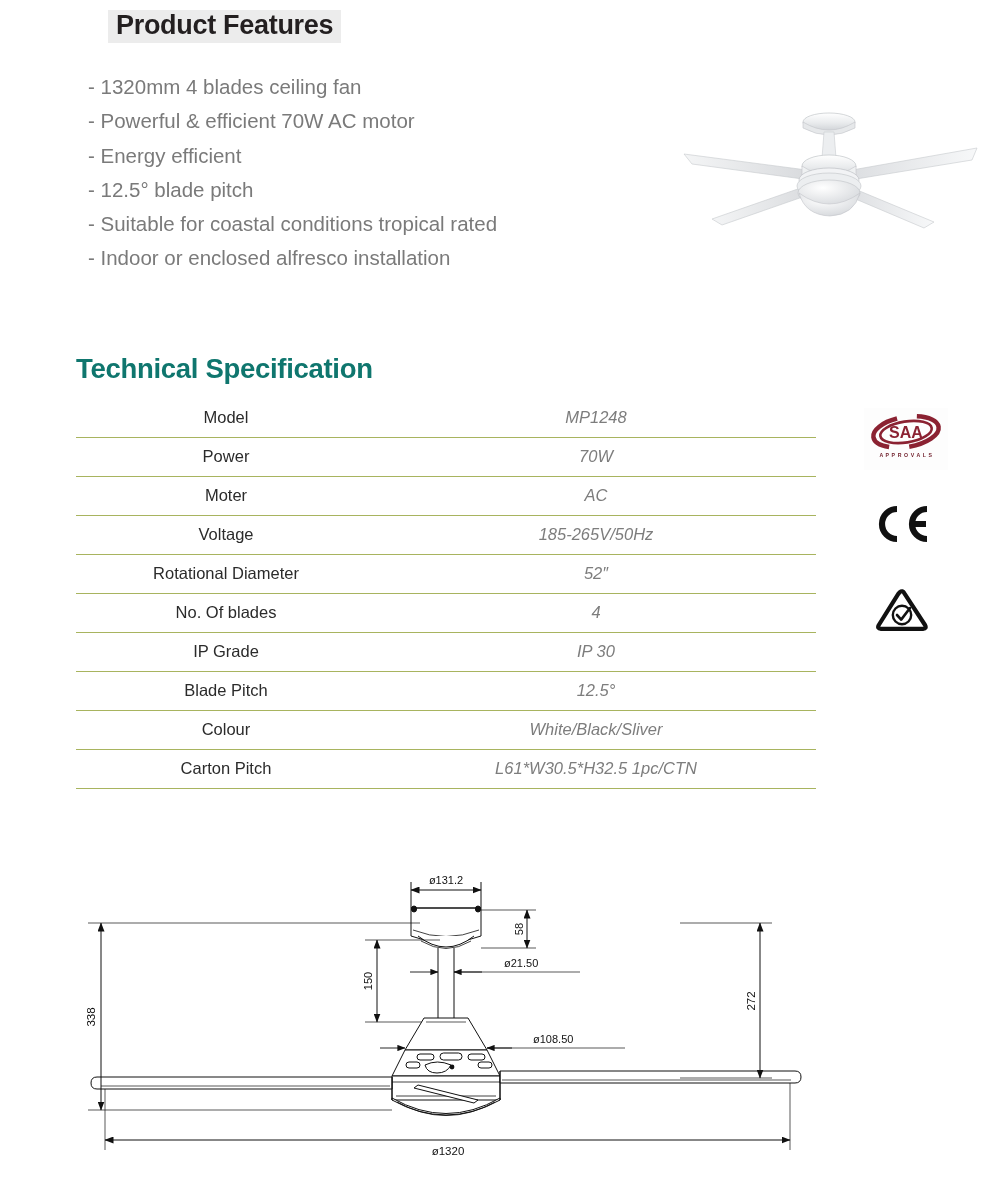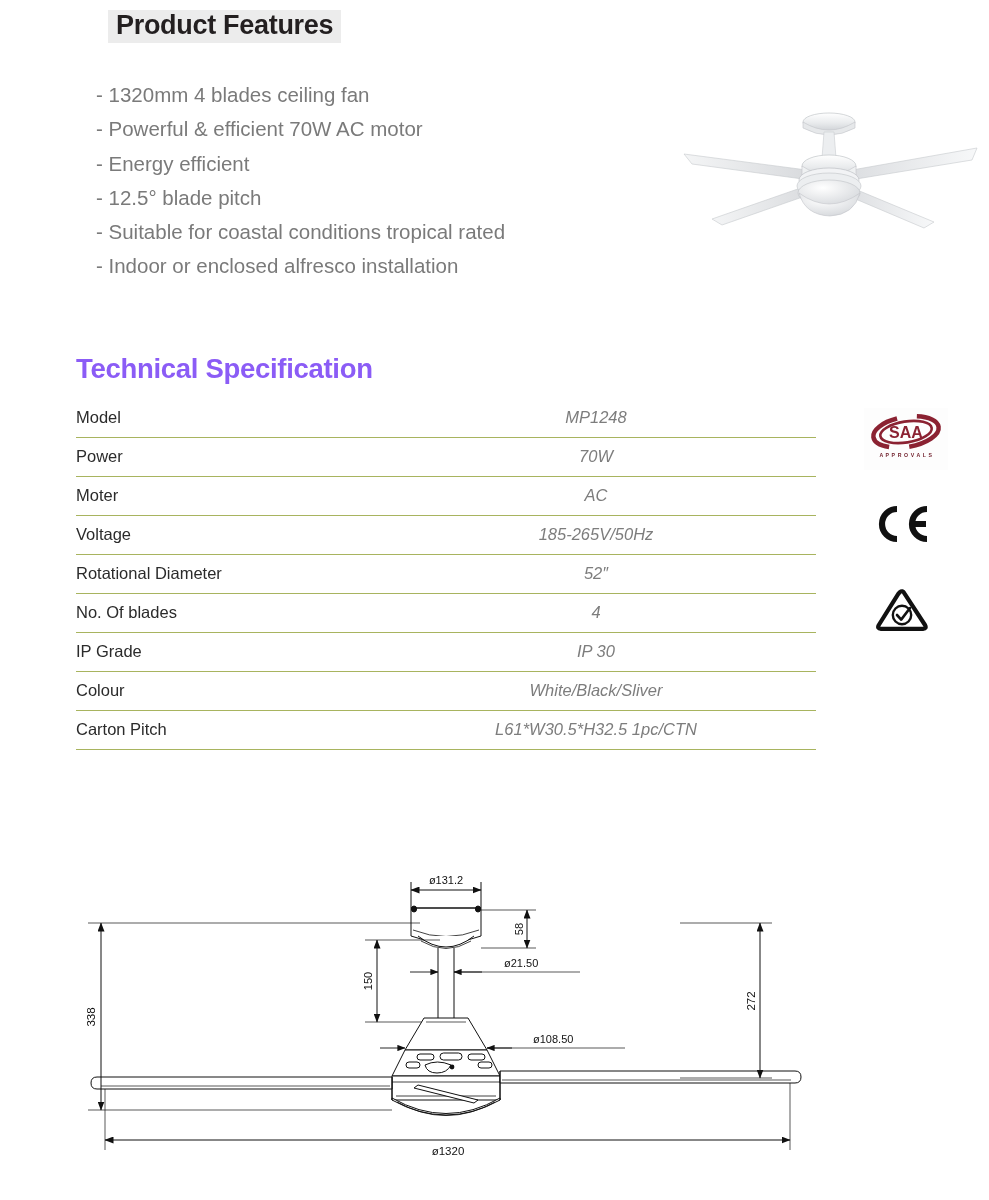--- a/index.html
+++ b/index.html
@@ -29,21 +29,21 @@
     color: #231f20;
     background: #ececec;
     padding: 2px 8px 4px 8px;
     line-height: 1.0;
     white-space: nowrap;
     margin-left: 24px;
   }
   #features-list {
     position: absolute;
     left: 84px; top: 66px;
-    margin: 12px; padding: 0;
+    margin: 4px; padding: 0;
     list-style: none;
   }
   #features-list li {
     font-size: 20.5px;
     color: #7a7a7a;
     line-height: 34.3px;
     white-space: nowrap;
     font-weight: 400;
   }
 
@@ -55,34 +55,35 @@
     overflow: hidden;
   }
 
   
   #spec-heading {
     position: absolute;
     left: 76px; top: 353px;
     font-size: 27.5px;
     font-weight: bold;
     letter-spacing: -0.3px;
-    color: #8b5cf6;
+    color: #0f766e;
     white-space: nowrap;
   }
   #spec-table {
     position: absolute;
     left: 76px; top: 398px;
     width: 740px;
     border-collapse: collapse;
   }
   #spec-table tr { height: 39px; }
   #spec-table td {
     border-bottom: 1.3px solid #a8b45f;
     padding: 0;
     vertical-align: middle;
+    text-align: center;
   }
   #spec-table tr:first-child td { border-top: none; }
   td.spec-label {
     width: 300px;
     font-size: 16.5px;
     color: #2b2b2b;
     padding-left: 7px;
   }
   td.spec-value {
     font-size: 16.5px;
@@ -193,20 +194,24 @@
     </tr>
     <tr>
       <td class="spec-label">No. Of blades</td>
       <td class="spec-value">4</td>
     </tr>
     <tr>
       <td class="spec-label">IP Grade</td>
       <td class="spec-value">IP 30</td>
     </tr>
     <tr>
+      <td class="spec-label">Blade Pitch</td>
+      <td class="spec-value">12.5°</td>
+    </tr>
+    <tr>
       <td class="spec-label">Colour</td>
       <td class="spec-value">White/Black/Sliver</td>
     </tr>
     <tr>
       <td class="spec-label">Carton Pitch</td>
       <td class="spec-value">L61*W30.5*H32.5  1pc/CTN</td>
     </tr>
   </tbody>
 </table>
 

